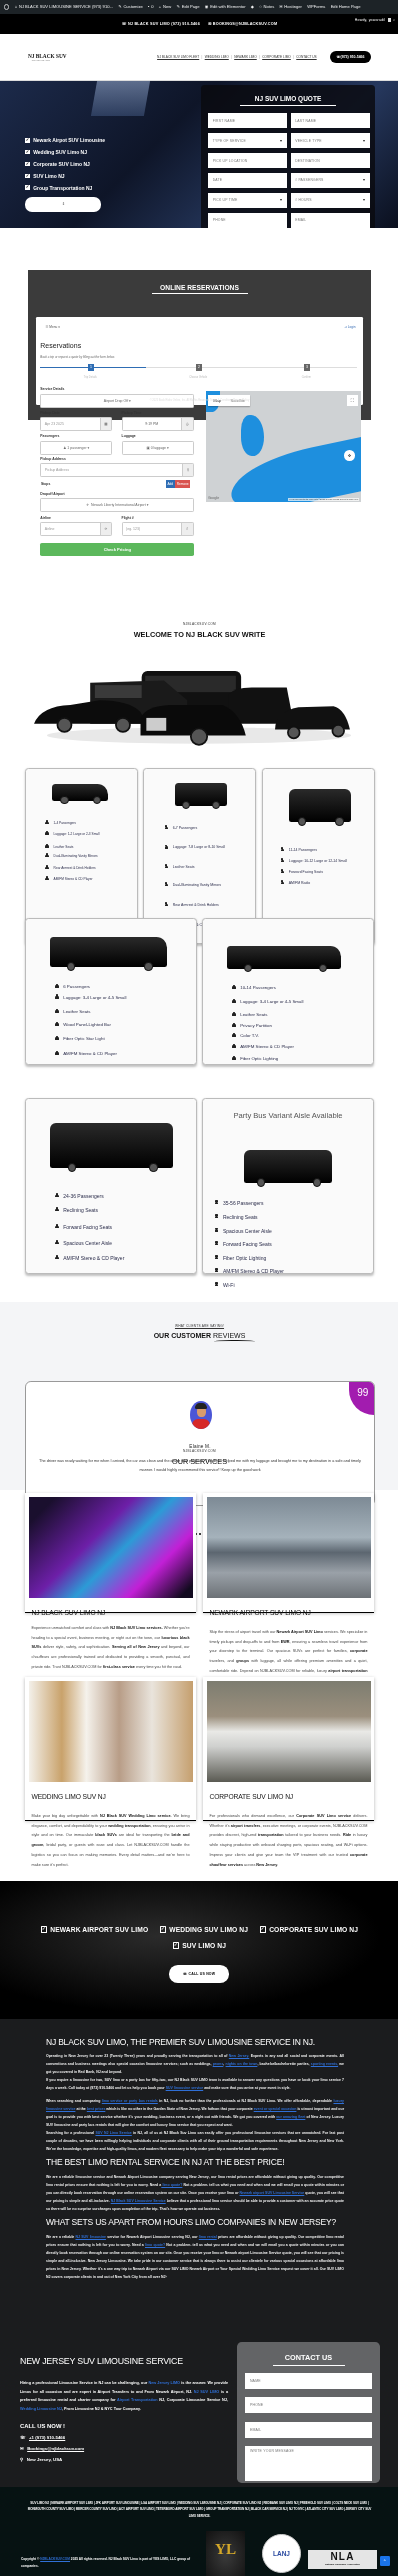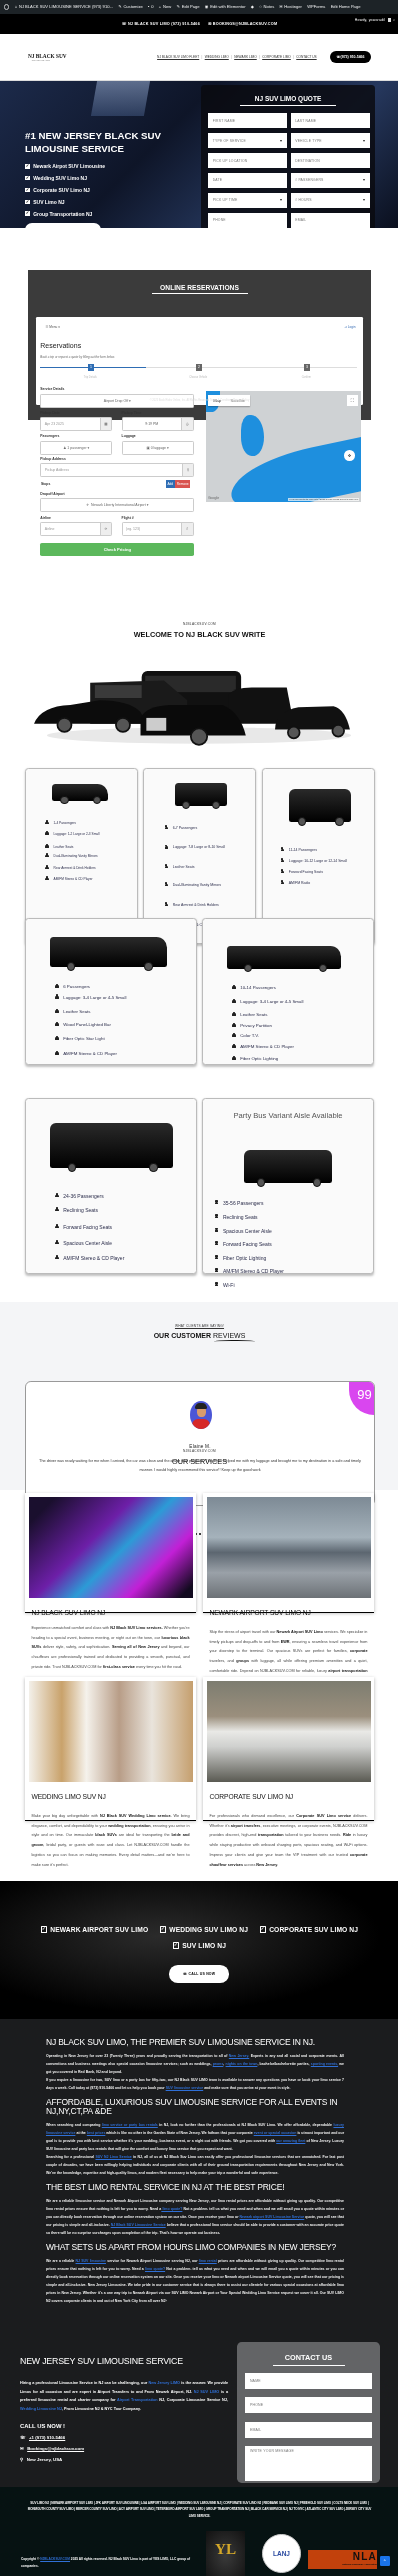--- a/index.html
+++ b/index.html
@@ -76,21 +76,21 @@
 .caricon:after{content:"";position:absolute;left:0.6px;top:-1.2px;width:2.3px;height:1.2px;background:#222;border-radius:0.6px 0.6px 0 0}
 .veh{position:absolute;background:linear-gradient(#2a2a2a,#000);}
 .wheel{position:absolute;width:8.2px;height:8.2px;border-radius:50%;background:#555;border:1.2px solid #111}
 .vcard .pbt{position:absolute;left:0;width:100%;text-align:center;font-size:7.6px;color:#555;top:11.7px}
 .reviews{position:absolute;top:1302px;left:0;width:399px;height:188px;background:#f4f5f7}
 .reviews .ey{text-align:center;font-size:3.2px;color:#333;text-decoration:underline;margin-top:22px;letter-spacing:0.2px}
 .reviews h2{text-align:center;font-size:7px;margin-top:3.5px;font-weight:900}
 .reviews h2 span{font-weight:normal}
 .reviews .swoosh{width:41px;height:3.5px;border-top:1.2px solid #111;border-radius:50%;margin:1.2px 0 0 214px}
 .revcard{position:absolute;left:25px;top:79px;width:350px;height:125px;background:#fff;border:0.6px solid #999;border-radius:5.9px;overflow:hidden}
-.revcard .q{position:absolute;right:0;top:0;width:25px;height:33px;background:#d946ef;border-bottom-left-radius:25px;color:#fff;font-size:13px;padding:4.7px 0 0 8.2px}
+.revcard .q{position:absolute;right:0;top:0;width:25px;height:33px;background:#a21caf;border-bottom-left-radius:25px;color:#fff;font-size:10px;padding:4.7px 0 0 8.2px}
 .avatar{position:absolute;left:164px;top:19px;width:22px;height:28px;border-radius:50%;background:#4b56d6;overflow:hidden}
 .avatar .face{position:absolute;left:6.5px;top:4.7px;width:9.4px;height:11.7px;background:#d99b6c;border-radius:40%}
 .avatar .hair{position:absolute;left:5.3px;top:2.3px;width:11.7px;height:5.3px;background:#222;border-radius:4.7px 4.7px 1.2px 1.2px}
 .avatar .body{position:absolute;left:2.3px;top:17.6px;width:17.6px;height:11.7px;background:#d62828;border-radius:5.9px 5.9px 0 0}
 .revcard .name{position:absolute;top:62px;width:100%;text-align:center;font-size:4.7px;color:#222;letter-spacing:0.2px}
 .revcard .txt{position:absolute;top:75px;left:8.2px;right:8.2px;text-align:center;font-size:3.8px;line-height:8.8px;color:#333}
 .dots{position:absolute;top:1533px;left:195px;display:flex;gap:1.8px}
 .dots i{width:2.3px;height:2.3px;border-radius:50%;background:#000;display:block}
 .services-h{position:absolute;top:1449px;width:100%;text-align:center}
 .services-h h2{font-size:7.3px;font-weight:400;margin-top:3.5px}
@@ -173,21 +173,20 @@
     <span>CORPORATE LIMO</span>
       <i>|</i>
     <span>CONTACT US</span>
   </div>
   <div class="callbtn">☏<span>(973) 910-5466</span></div>
 </div>
 
 <div class="hero">
   <div class="win"></div>
   <div class="hero-left">
-    <h1>#1 NEW JERSEY BLACK SUV LIMOUSINE SERVICE</h1>
     <ul>
       <li>
           <span class="chk">✓</span>
           <span>Newark Airpot SUV Limousine</span>
         </li>
       <li>
           <span class="chk">✓</span>
           <span>Wedding SUV Limo NJ</span>
         </li>
       <li>
@@ -653,21 +652,20 @@
         <span>SUV LIMO NJ</span>
       </span>
   </div>
   <div class="btn">☏&nbsp;<span>CALL US NOW</span></div>
 </div>
 
 <div class="seo">
   <div class="inner" style="top:19.4px">
     <h2>NJ BLACK SUV LIMO, THE PREMIER SUV LIMOUSINE SERVICE IN NJ.</h2>
     <p style="margin-top:4.1px">Operating in New Jersey for over 23 (Twenty Three) years and proudly serving the transportation to all of <a>New Jersey.</a> Experts in any and all social and corporate events. All conventions and business meetings also special occasion limousine services; such as weddings, <a>proms</a>, <a>nights on the town</a>, bachelor/bachelorette parties, <a>sporting events,</a> we got you covered in Red Bank, NJ and beyond.<br>If you require a limousine for two, <b>SUV limo</b> or a party bus for fifty-two, our <b>NJ Black SUV LIMO</b> team is available to answer any questions you have or book your <b>limo service</b> 7 days a week. Call today at <b>(973) 910-5466</b> and let us help you book your <a>SUV limousine service</a> and make sure that you arrive at your event in style.</p>
-    <h2 style="margin-top:5.9px;font-size:8.5px">AFFORDABLE, LUXURIOUS SUV LIMOUSINE SERVICE FOR ALL EVENTS IN NJ,NY,CT,PA &amp;DE</h2>
     <p style="margin-top:4.7px">When searching and comparing <a>limo service or party bus rentals</a> in NJ, look no further than the professionals at <b>NJ Black SUV Limo</b>. We offer <b>affordable</b>, dependable <a>luxury limousine service</a> at the <a>best prices</a> which is like no other in the Garden State of New Jersey. We fathom that your corporate <a>event or special occasion</a> is utmost important and our goal is to provide you with best service whether it's your wedding, business event, or a night out with friends. We got you covered with <a>our amazing fleet</a> of New Jersey. <b>Luxury SUV limousine</b> and party bus rentals that will give the comfort and luxury limo service that you expect and want.<br>Searching for a professional <a>SUV NJ Limo Service</a> in NJ, all of us at <b>NJ Black Suv Limo</b> can easily offer you professional limousine services that are unmatched. For last past couple of decades, we have been willingly helping individuals and corporate clients with all of their ground transportation requirements throughout <b>New Jersey and New York.</b> We've the knowledge, expertise and high-quality limos, and modern fleet necessary to help make your trip a wonderful and safe experience.</p>
     <h2 style="margin-top:5.9px">THE BEST LIMO RENTAL SERVICE IN NJ AT THE BEST PRICE!</h2>
     <p style="margin-top:4.7px">We are a reliable limousine service and <b>Newark Airport Limousine</b> company serving <b>New Jersey</b>, our <b>limo rental prices</b> are affordable without giving up quality.  Our competitive limo rental prices ensure that nothing is left for you to worry.  Need a<a> limo quote?</a>  Not a problem.  tell us what you need and when and we will email you a quote within minutes or you can directly book reservation through our online reservation system on our site. Once you receive your limo or <a>Newark airport SUV Limousine Service</a> quote, you will see that our pricing is simple and all-inclusive. <a>NJ Black SUV Limousine Service</a> believe that a professional limo service should be able to provide a customer with an accurate price quote so there will be no surprise surcharges upon completion of the trip.  That's how we operate out business.</p>
     <h2 style="margin-top:5.9px">WHAT SETS US APART FROM HOURS LIMO COMPANIES IN NEW JERSEY?</h2>
     <p style="margin-top:4.7px">We are a reliable <a>NJ SUV limousine</a> service for <b>Newark Airport Limousine</b> serving NJ, our <a>limo rental</a> prices are affordable without giving up quality.  Our competitive limo rental prices ensure that nothing is left for you to worry.  Need a <a>limo quote?</a> Not a problem.  tell us what you need and when and we will email you a quote within minutes or you can directly book reservation through our online reservation system on our site. Once you receive your limo or Newark airport <b>Limousine Service</b> quote, you will see that our pricing is simple and all-inclusive. <b>New Jersey Limousine</b>. We take pride in our customer service that is always there to assist our clientele for various special occasions at affordable limo prices in New Jersey. Whether it's a one way trip to Newark Airport via our SUV LIMO Newark Airport or Your Special Wedding Limo Service request we cover it all. Our SUV LIMO NJ covers corporate clients in and out of New York City from all over NJ›</p>
   </div>
 </div>
 
 <div class="contact">
   <h2>NEW JERSEY SUV LIMOUSINE SERVICE</h2>
@@ -694,16 +692,16 @@
     <div class="cf ta">WRITE YOUR MESSAGE</div>
     <div class="csub">SUBMIT</div>
   </div>
 </div>
 
 <div class="footer">
   <div class="links">SUV LIMO NJ | NEWARK AIRPORT SUV LIMO | JFK AIRPORT SUV LIMOUSINE | LGA AIRPORT SUV LIMO | WEDDING SUV LIMOUSINE NJ | CORPORATE SUV LIMO NJ | REDBANK SUV LIMO NJ | FREEHOLD SUV LIMO | COLTS NECK SUV LIMO | MONMOUTH COUNTY SUV LIMO | MERCER COUNTY SUV LIMO | ACY AIRPORT SUV LIMO | TETERBORO AIRPORT SUV LIMO | GROUP TRANSPORTATION NJ | BLACK CAR SERVICE NJ | NJ TO NYC | ATLANTIC CITY SUV LIMO | JERSEY CITY SUV LIMO SERVICE.</div>
   <div class="copy"><span>Copyright © </span><a>NJBLACKSUV.COM</a><span> 2025 All rights reserved. NJ Black SUV Limo is part of YES LIMO, LLC group of companies.</span></div>
   <div class="badge" style="left:206px;top:44px;width:39px;height:50px;background:radial-gradient(#3a3a3a,#111);color:#d4a829;font-family:'Liberation Serif',serif;font-size:15.2px;font-weight:bold;text-align:center;padding-top:9.4px">YL</div>
   <div class="badge" style="left:262px;top:47px;width:39px;height:39px;border-radius:50%;background:#fff;border:1.8px solid #ccc;color:#2b4aa0;font-size:6.5px;font-weight:bold;display:flex;align-items:center;justify-content:center">LANJ</div>
-  <div class="badge" style="left:308px;top:63px;width:69px;height:19px;background:#c2410c;color:#111;font-size:10px;font-weight:900;text-align:right;line-height:13px;letter-spacing:1.2px">NLA<div style="font-size:2.3px;letter-spacing:0;line-height:3.5px;font-weight:bold">National Limousine Association</div></div>
+  <div class="badge" style="left:308px;top:63px;width:69px;height:19px;background:#e5e5e5;color:#111;font-size:10px;font-weight:900;text-align:center;line-height:13px;letter-spacing:1.2px">NLA<div style="font-size:2.3px;letter-spacing:0;line-height:3.5px;font-weight:bold">National Limousine Association</div></div>
   <div class="totop">⌃</div>
 </div>
 
 
 </body></html>

